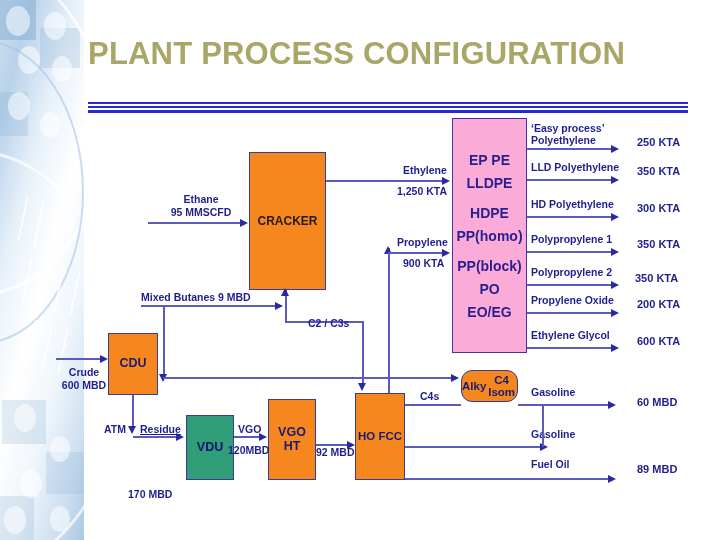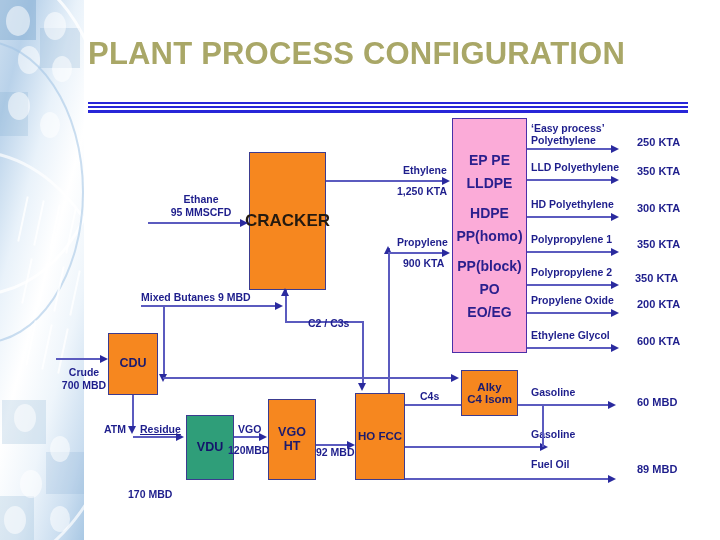--- a/index.html
+++ b/index.html
@@ -126,49 +126,49 @@
       <span>PP(homo)</span>
       <div class="pk-sp" style="height:16px;"></div>
       <span>PP(block)</span>
       <div class="pk-sp"></div>
       <span>PO</span>
       <div class="pk-sp"></div>
       <span>EO/EG</span>
     </div>
   </div>
 
-  <div class="box orange" style="left:249px;top:152px;width:77px;height:138px;font-size:17px;color:#241a10;">
+  <div class="box orange" style="left:249px;top:152px;width:77px;height:138px;font-size:12px;color:#241a10;">
     <span>CRACKER</span>
   </div>
 
   <div class="box orange" style="left:108px;top:333px;width:50px;height:62px;font-size:12.5px;">
     <span>CDU</span>
   </div>
 
   <div class="box green" style="left:186px;top:415px;width:48px;height:65px;font-size:12.5px;">
     <span>VDU</span>
   </div>
 
   <div class="box orange" style="left:268px;top:399px;width:48px;height:81px;font-size:12.5px;flex-direction:column;">
     <span>VGO</span>
     <span>HT</span>
   </div>
 
   <div class="box orange" style="left:355px;top:393px;width:50px;height:87px;font-size:11.5px;">
     <span>HO FCC</span>
   </div>
 
-  <div class="box orange" style="left:461px;top:370px;width:57px;height:46px;font-size:11.5px;flex-direction:column;">
+  <div class="box orange" style="left:461px;top:370px;width:57px;height:32px;font-size:11.5px;flex-direction:row;border-radius:11px;">
     <span>Alky</span>
     <span>C4 Isom</span>
   </div>
 
   <div class="lbl c" style="left:58px;top:330px;width:52px;margin-top:36px;">
     <div>Crude</div>
-    <div>700 MBD</div>
+    <div>600 MBD</div>
   </div>
   <div class="ln lnh" style="left:56px;top:358px;width:46px;"></div>
   <div class="ah r" style="left:100px;top:354.5px;"></div>
 
   <div class="ln lnv" style="left:132px;top:395px;height:34px;"></div>
   <div class="ah d" style="left:127.5px;top:426px;"></div>
   <div class="ln lnh" style="left:133px;top:436px;width:45px;"></div>
   <div class="ah r" style="left:176px;top:432.5px;"></div>
   <div class="lbl" style="left:104px;top:423px;">ATM</div>
   <div class="lbl" style="left:140px;top:423px;text-decoration:underline;">Residue</div>

